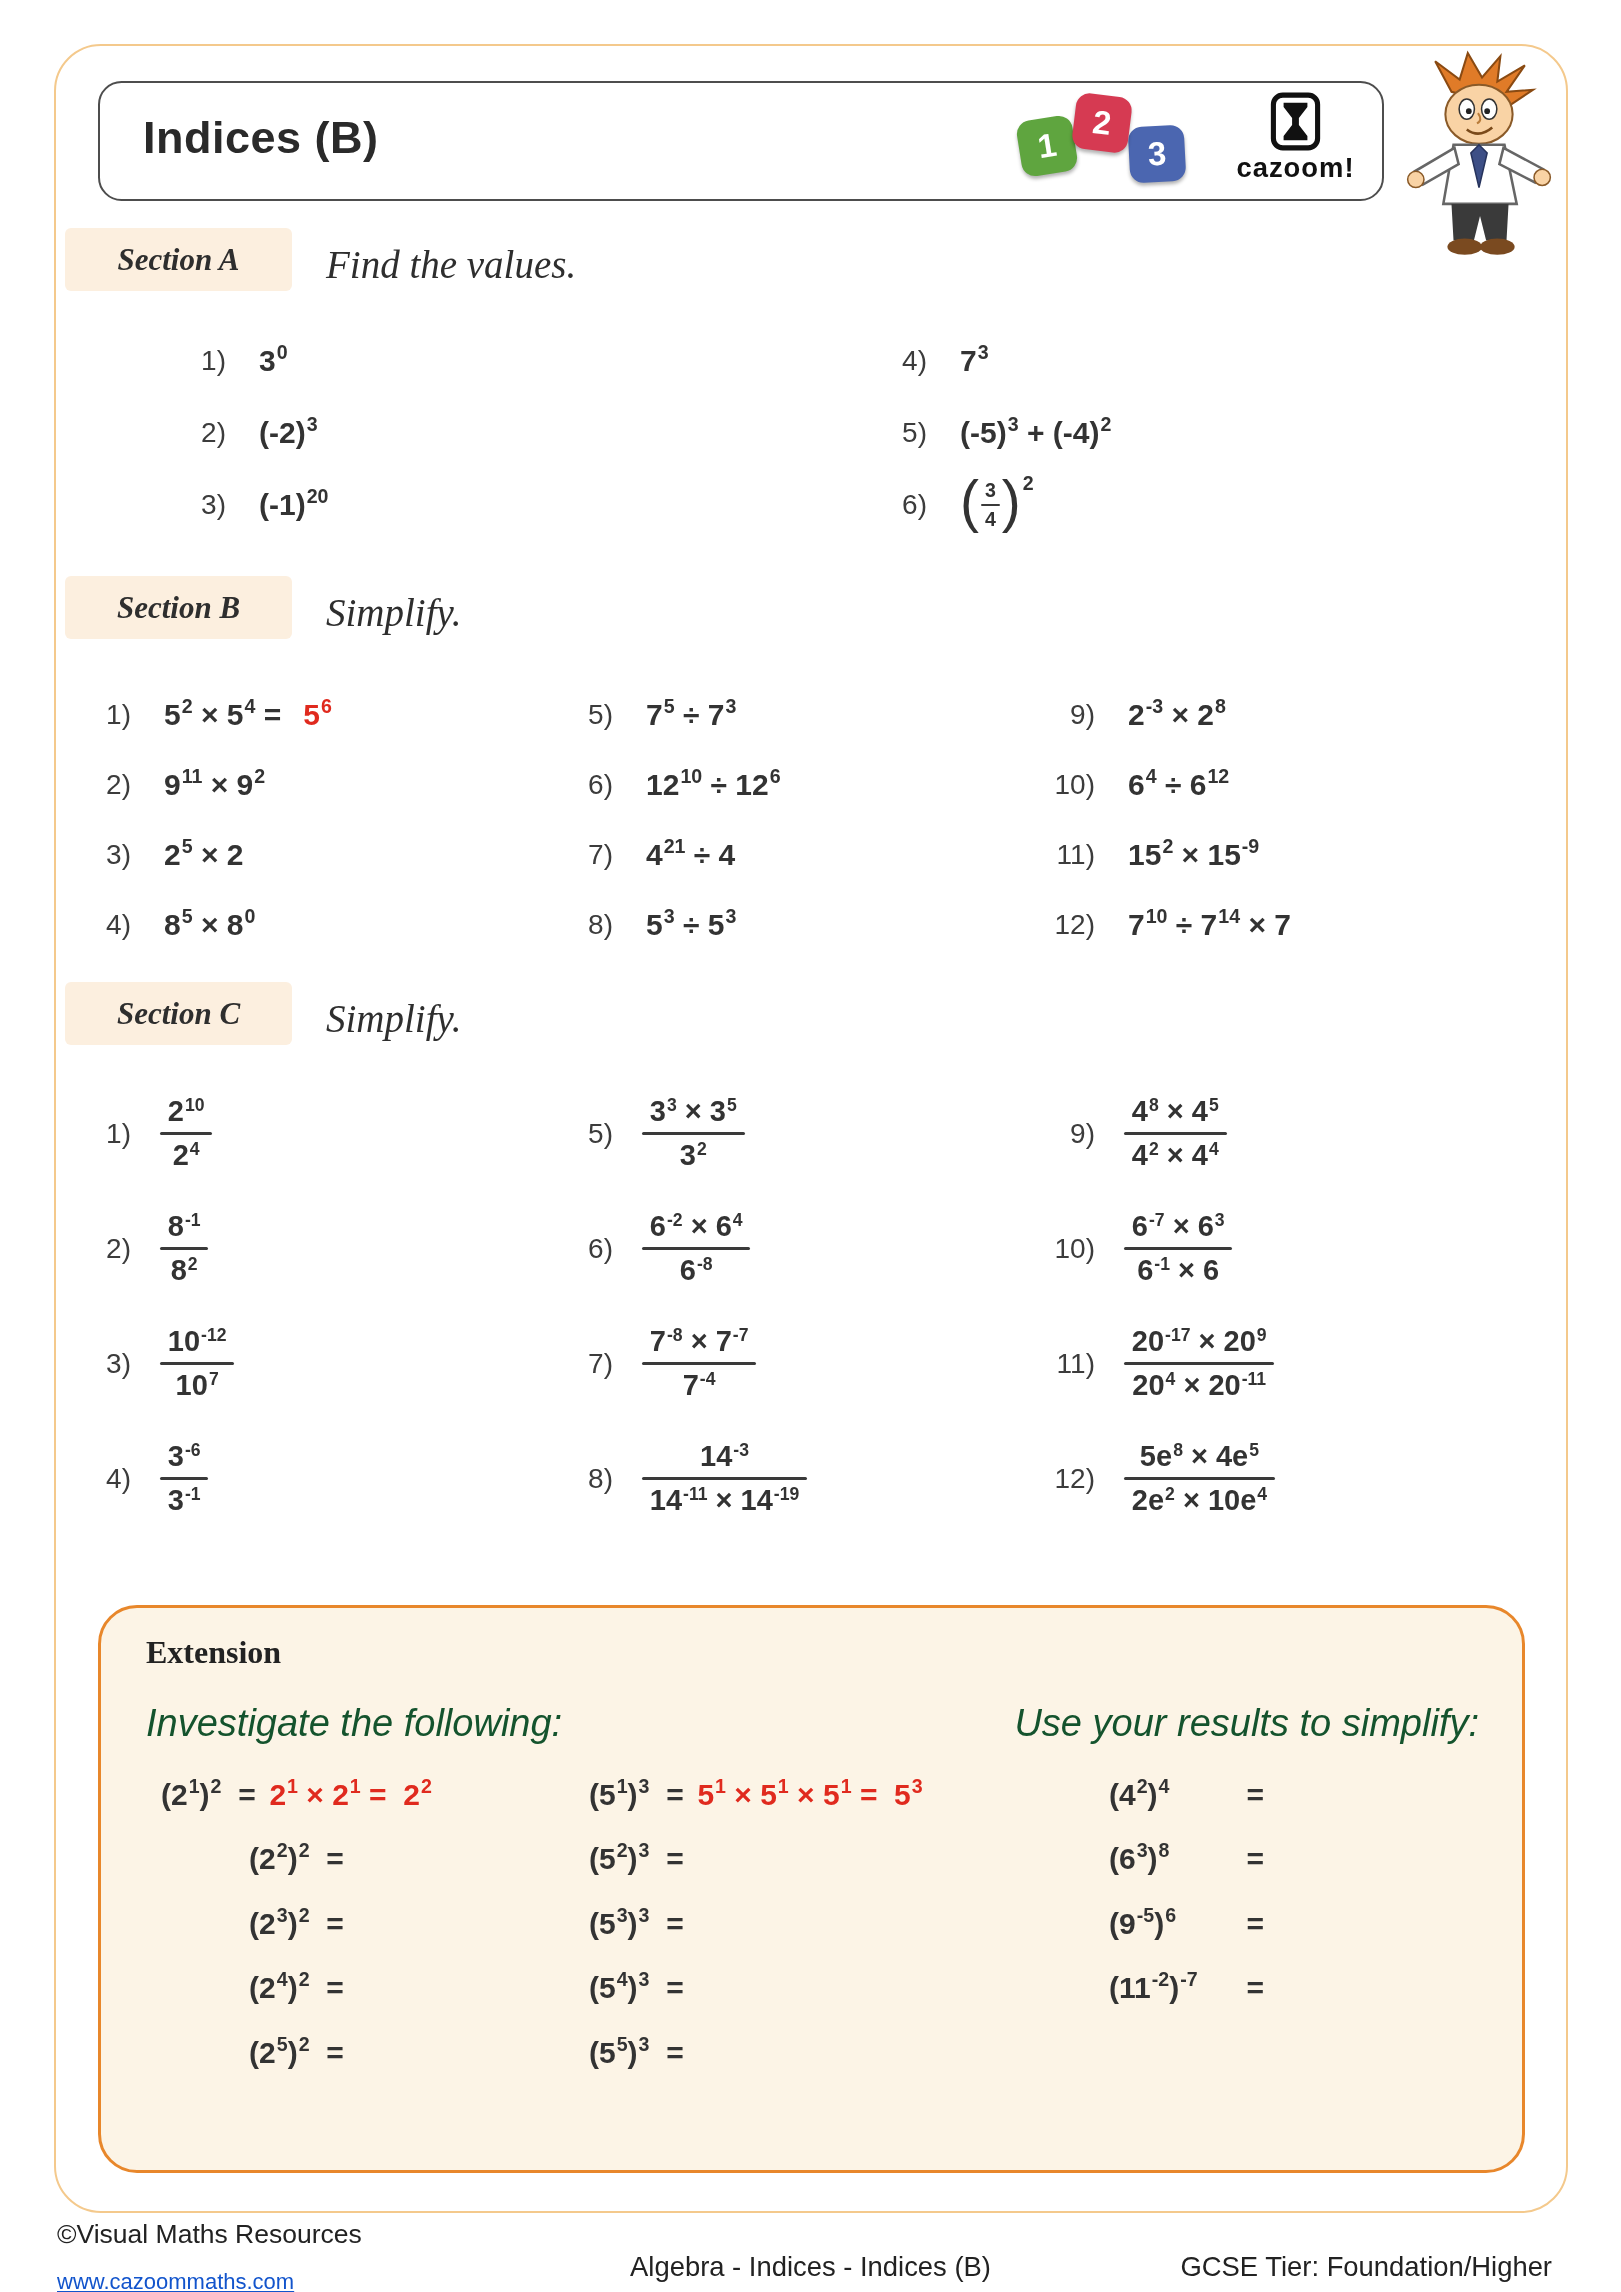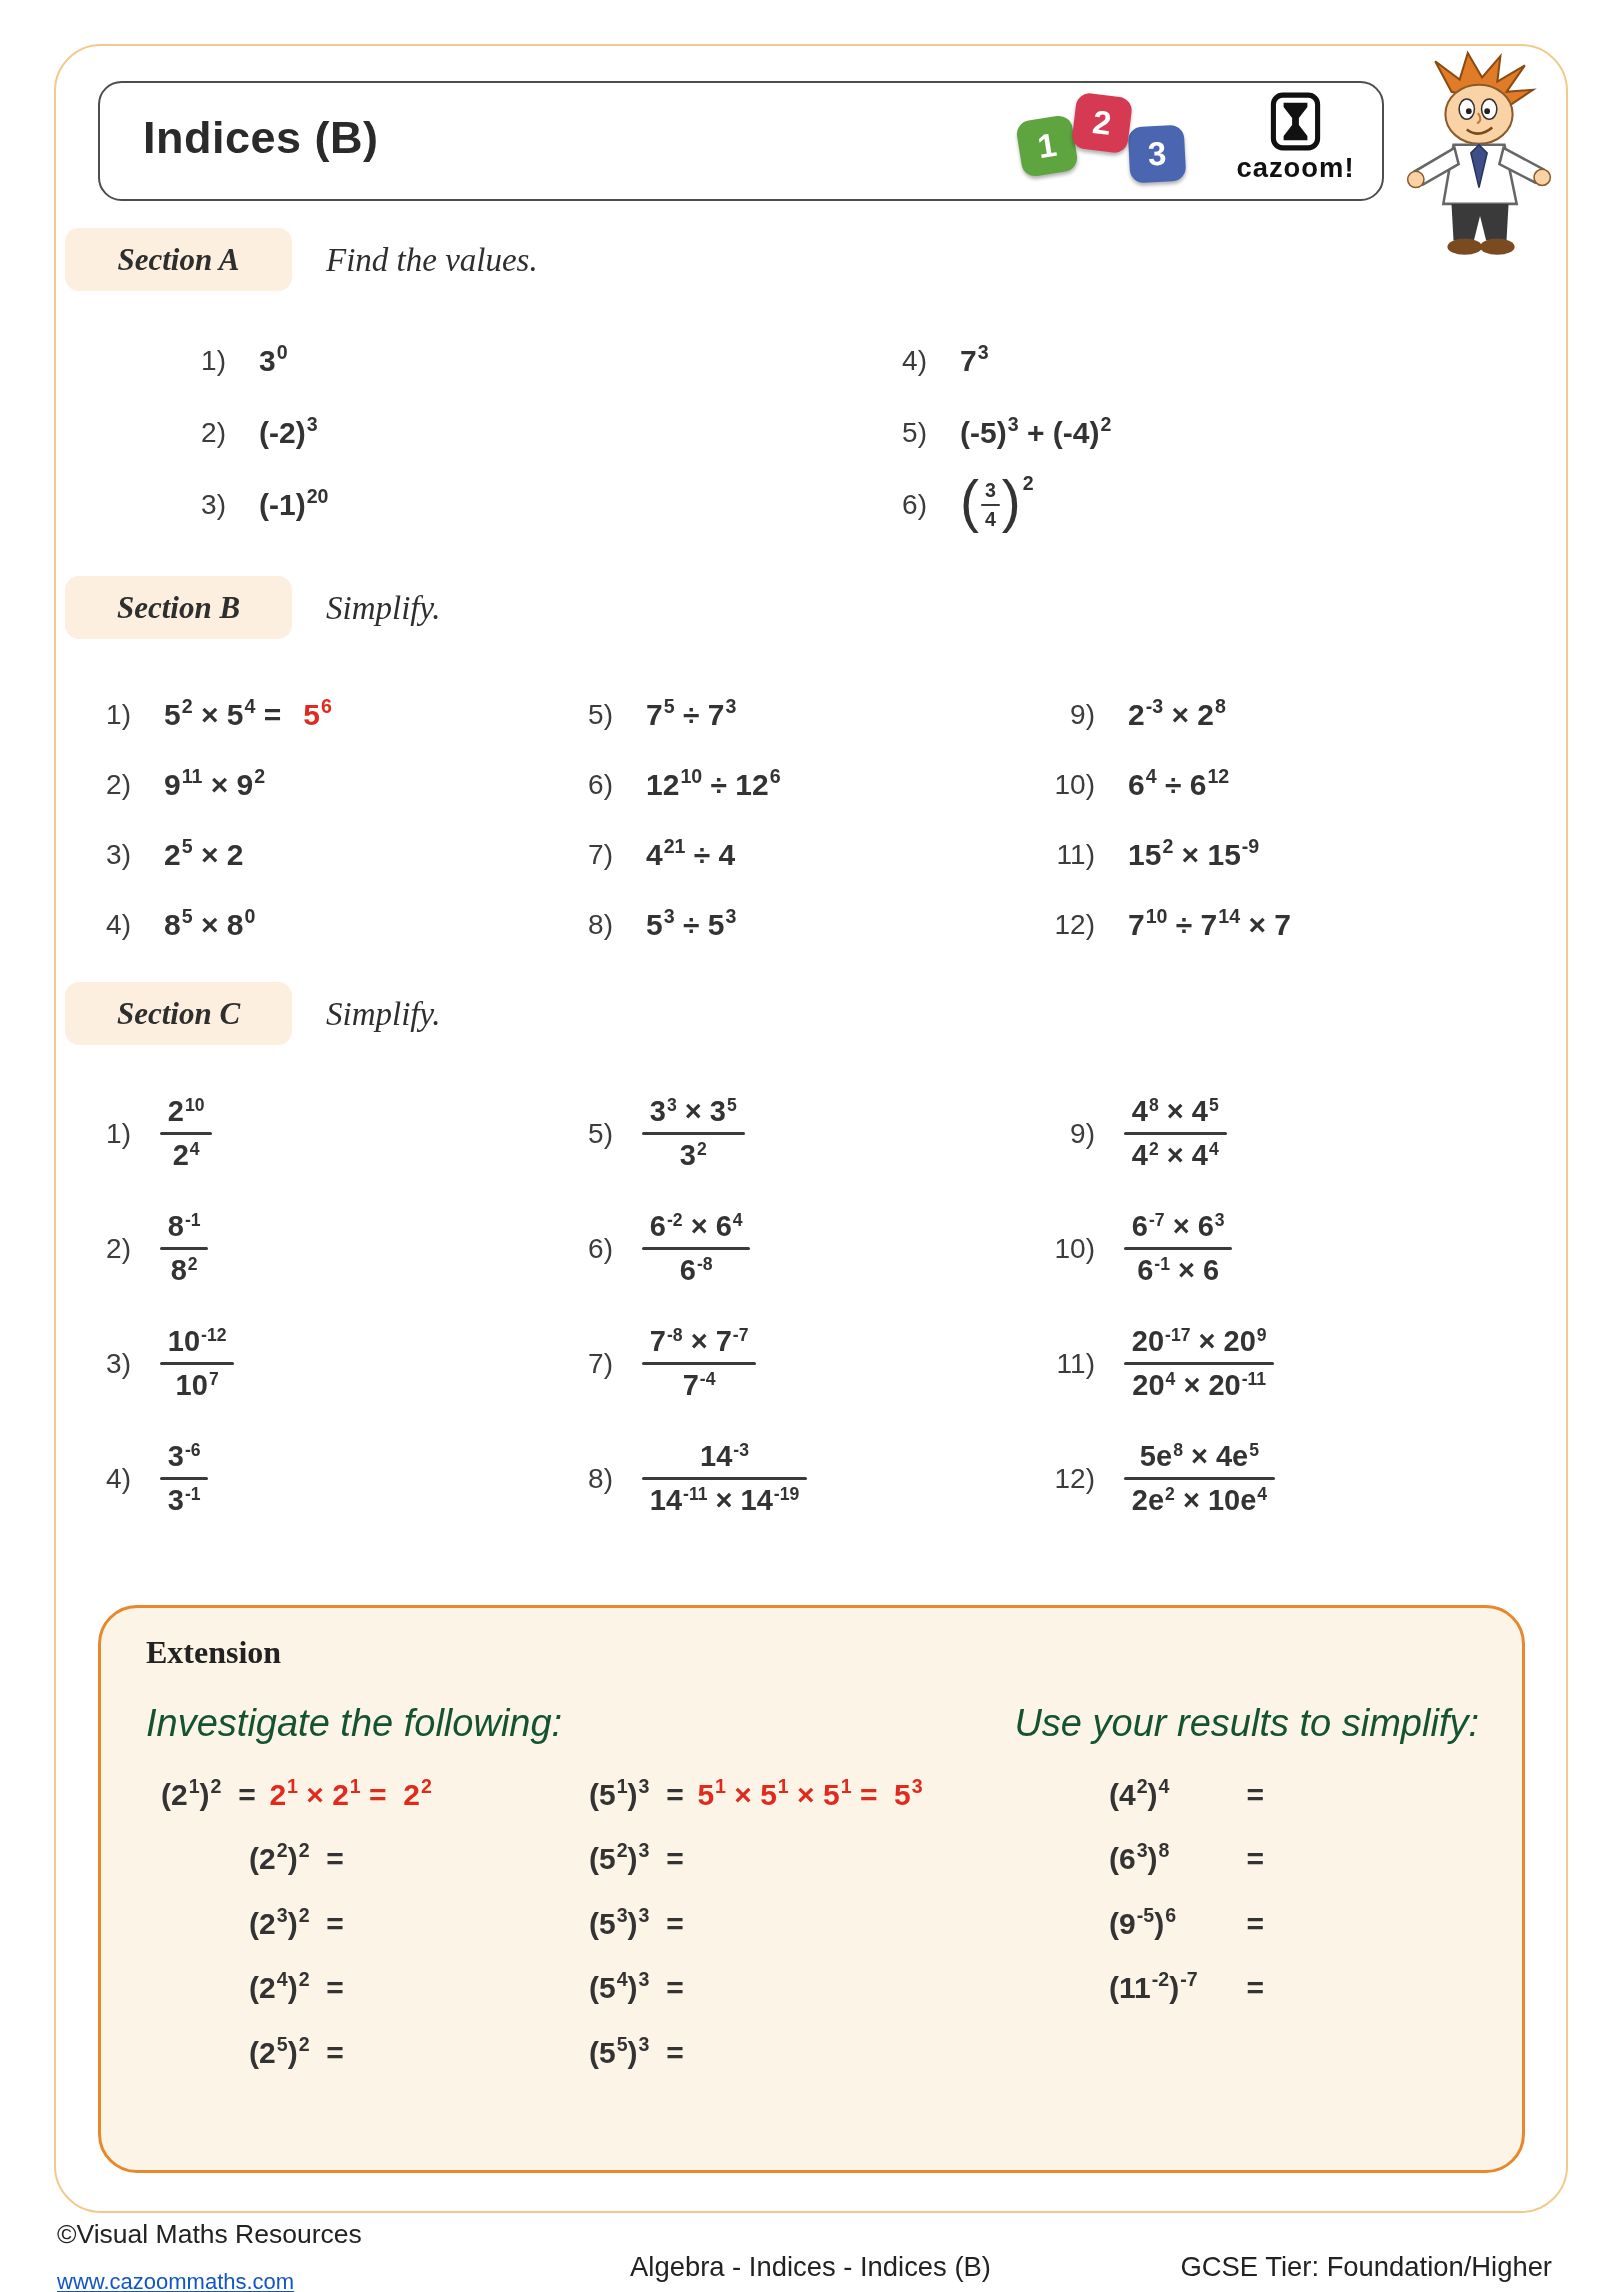--- a/index.html
+++ b/index.html
@@ -21,26 +21,26 @@
   .bsq{position:absolute;width:56px;height:56px;border-radius:13.7px;color:#fff;font-weight:bold;font-size:33px;
        display:flex;align-items:center;justify-content:center;box-shadow:0 2.9px 3.9px rgba(0,0,0,.3);}
   .b1{left:0;top:25.5px;background:#5fa53f;transform:rotate(-9deg);}
   .b2{left:55px;top:2px;background:#d63a52;transform:rotate(7deg);z-index:2;}
   .b3{left:110px;top:33px;background:#4b66b0;transform:rotate(-3deg);}
   .cazoom{position:absolute;left:1117px;top:7.8px;width:157px;text-align:center;}
   .cazoom-text{font-size:27.4px;font-weight:bold;color:#111;letter-spacing:1px;margin-top:-3.9px;}
   .mascot{position:absolute;left:1392px;top:49px;}
 
   
-  .slabel{position:absolute;left:65px;width:227px;height:63px;background:var(--peach);border-radius:14px;
+  .slabel{position:absolute;left:65px;width:227px;height:63px;background:var(--peach);border-radius:6px;
           display:flex;align-items:center;justify-content:center;
           font-family:"Liberation Serif",serif;font-style:italic;font-weight:bold;font-size:31px;color:#2e2e2e;}
   .slabel.a{top:228px;} .slabel.b{top:576px;} .slabel.c{top:982px;}
   .instruction{position:absolute;left:326px;font-family:"Liberation Serif",serif;font-style:italic;
-               font-size:33px;color:#2e2e2e;}
+               font-size:39px;color:#2e2e2e;}
   .instruction.a{top:242px;} .instruction.b{top:590px;} .instruction.c{top:996px;}
 
   
   #a-items{position:absolute;left:181px;top:325px;display:grid;grid-template-rows:repeat(3,72px);
            grid-auto-flow:column;grid-auto-columns:701px;}
   #b-items{position:absolute;left:86px;top:680px;display:grid;grid-template-rows:repeat(4,70px);
            grid-auto-flow:column;grid-auto-columns:482px;}
   #c-items{position:absolute;left:86px;top:1076px;display:grid;grid-template-rows:repeat(4,115px);
            grid-auto-flow:column;grid-auto-columns:482px;}
   .item{display:flex;align-items:center;}

